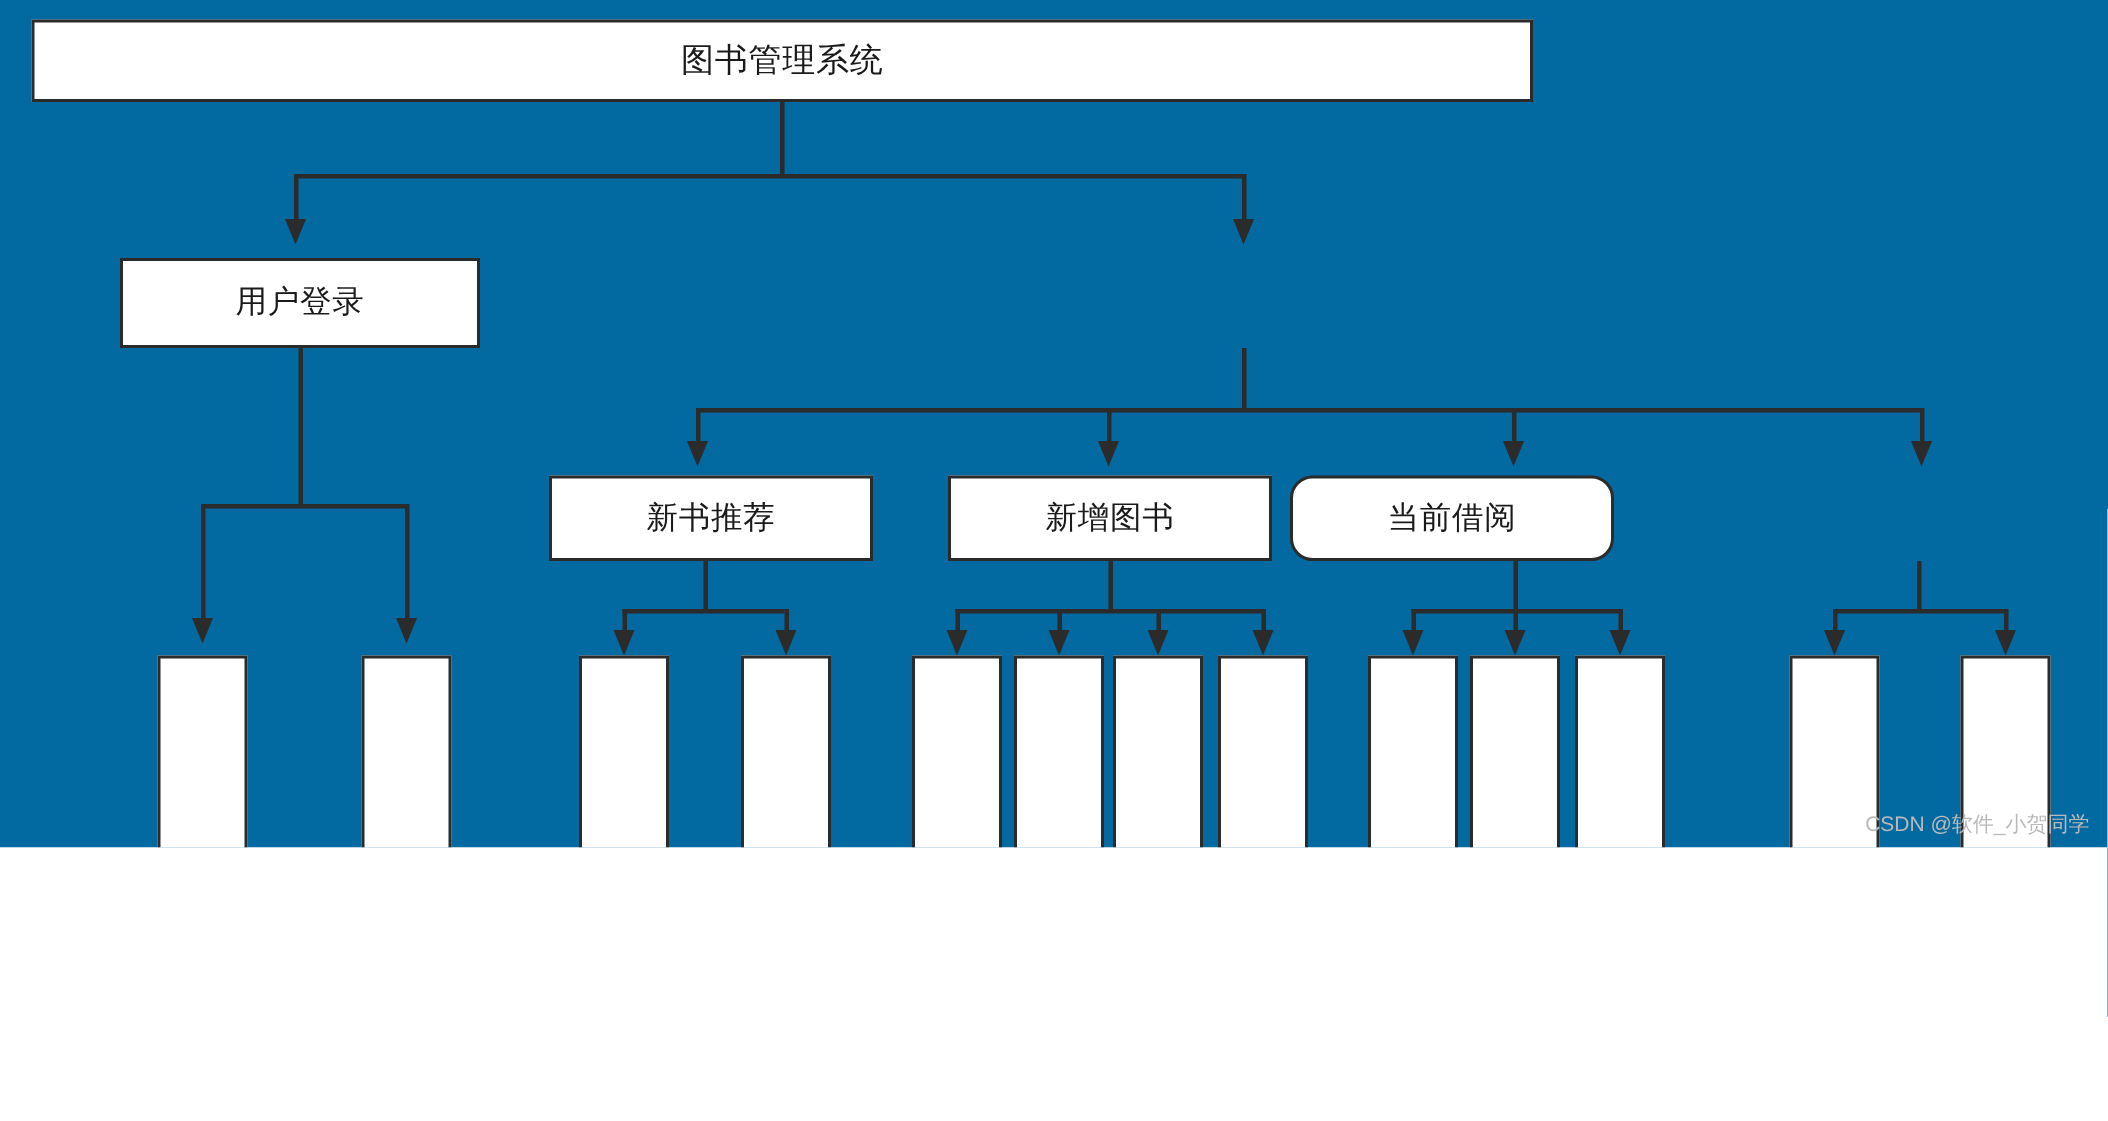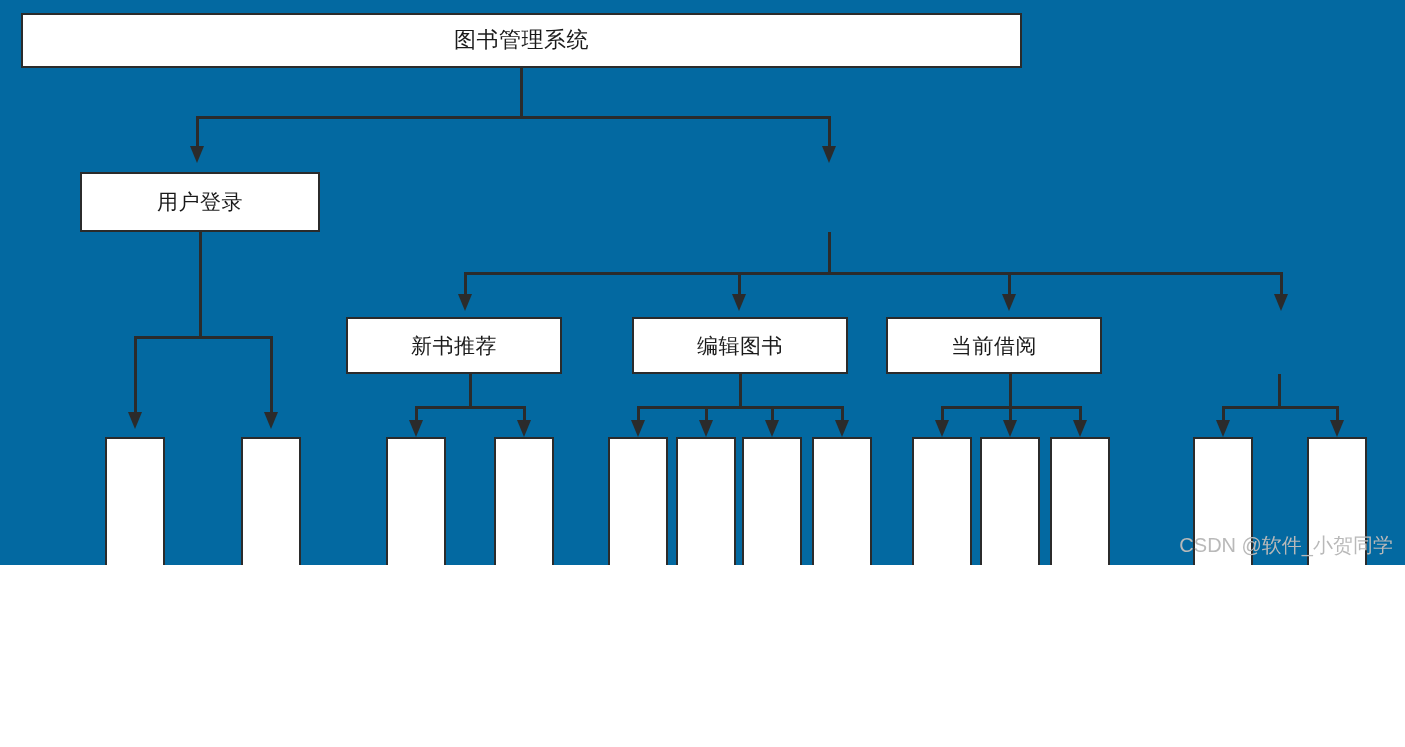--- a/index.html
+++ b/index.html
@@ -70,21 +70,21 @@
     border-left: 7.5px solid transparent;
     border-right: 7.5px solid transparent;
     border-top: 17px solid #2b2b2b;
   }
 
   
   #watermark {
     position: absolute;
     right: 12px;
     bottom: 6px;
-    font-size: 20px;
+    font-size: 14px;
     color: #b9b9b9;
     white-space: nowrap;
     user-select: none;
   }
 </style>
 </head>
 <body>
 
 <div id="canvas">
 
@@ -117,27 +117,27 @@
   <div class="line hline" style="left:464px; top:272px; width:818px; height:2.5px;"></div>
   <div class="line vline" style="left:464px; top:272px; width:2.5px; height:22px;"></div>
   <div class="arrow" style="left:458px; top:294px;"></div>
   <div class="line vline" style="left:738px; top:272px; width:2.5px; height:22px;"></div>
   <div class="arrow" style="left:732px; top:294px;"></div>
   <div class="line vline" style="left:1008px; top:272px; width:2.5px; height:22px;"></div>
   <div class="arrow" style="left:1002px; top:294px;"></div>
   <div class="line vline" style="left:1280px; top:272px; width:2.5px; height:22px;"></div>
   <div class="arrow" style="left:1274px; top:294px;"></div>
 
-  <div class="node horizontal" style="left:346px; top:317px; width:216px; height:57px;">
+  <div class="node horizontal" style="left:366px; top:317px; width:216px; height:57px;">
     <span class="label">新书推荐</span>
   </div>
   <div class="node horizontal" style="left:632px; top:317px; width:216px; height:57px;">
-    <span class="label">编辑图书</span>
-  </div>
-  <div class="node horizontal" style="left:886px; top:317px; width:216px; height:57px;">
+    <span class="label">新增图书</span>
+  </div>
+  <div class="node horizontal" style="left:860px; top:317px; width:216px; height:57px;border-radius:15px;">
     <span class="label">当前借阅</span>
   </div>
 
   <div class="line vline" style="left:469px; top:374px; width:2.5px; height:34px;"></div>
   <div class="line hline" style="left:415px; top:406px; width:108px; height:2.5px;"></div>
   <div class="line vline" style="left:415px; top:406px; width:2.5px; height:14px;"></div>
   <div class="arrow" style="left:409px; top:420px;"></div>
   <div class="line vline" style="left:523px; top:406px; width:2.5px; height:14px;"></div>
   <div class="arrow" style="left:517px; top:420px;"></div>
 

